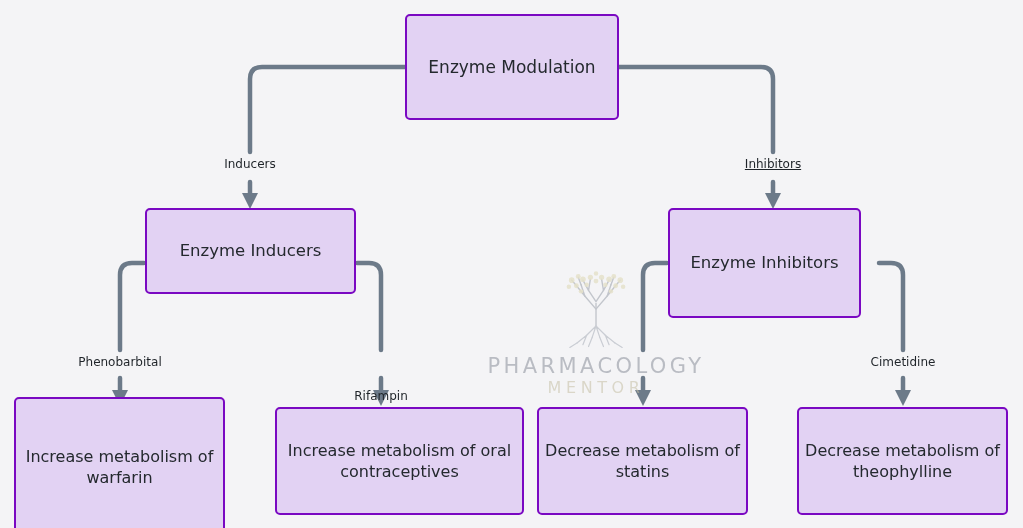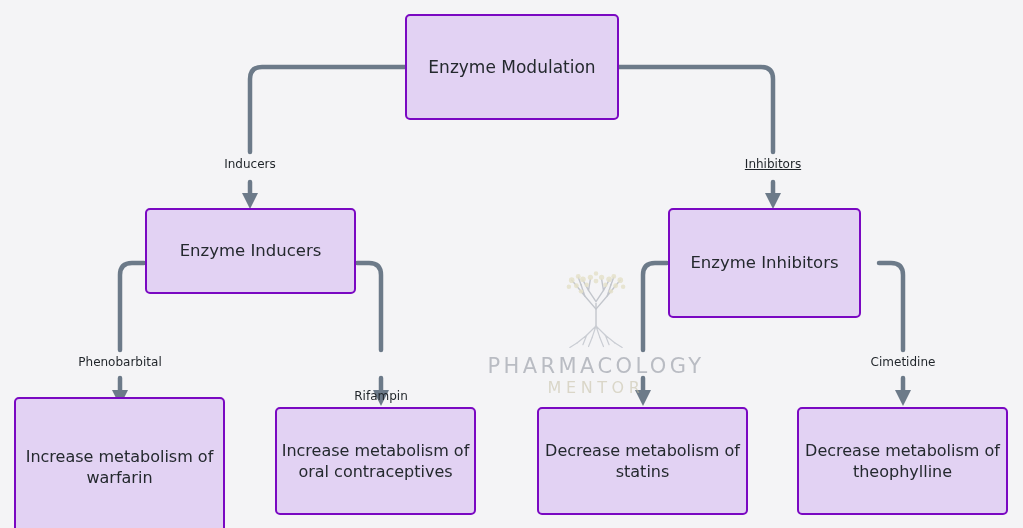--- a/index.html
+++ b/index.html
@@ -183,21 +183,21 @@
   </div>
 
   <div class="node lvl2" style="left:668px; top:208px; width:193px; height:110px;">
     <span class="node-label">Enzyme Inhibitors</span>
   </div>
 
   <div class="node leaf" style="left:14px; top:397px; width:211px; height:140px;justify-content:center;">
     <span class="node-label">Increase metabolism of warfarin</span>
   </div>
 
-  <div class="node leaf" style="left:275px; top:407px; width:201px; height:108px;">
+  <div class="node leaf" style="left:275px; top:407px; width:249px; height:108px;">
     <span class="node-label">Increase metabolism of oral contraceptives</span>
   </div>
 
   <div class="node leaf" style="left:537px; top:407px; width:211px; height:108px;">
     <span class="node-label">Decrease metabolism of statins</span>
   </div>
 
   <div class="node leaf" style="left:797px; top:407px; width:211px; height:108px;">
     <span class="node-label">Decrease metabolism of theophylline</span>
   </div>

